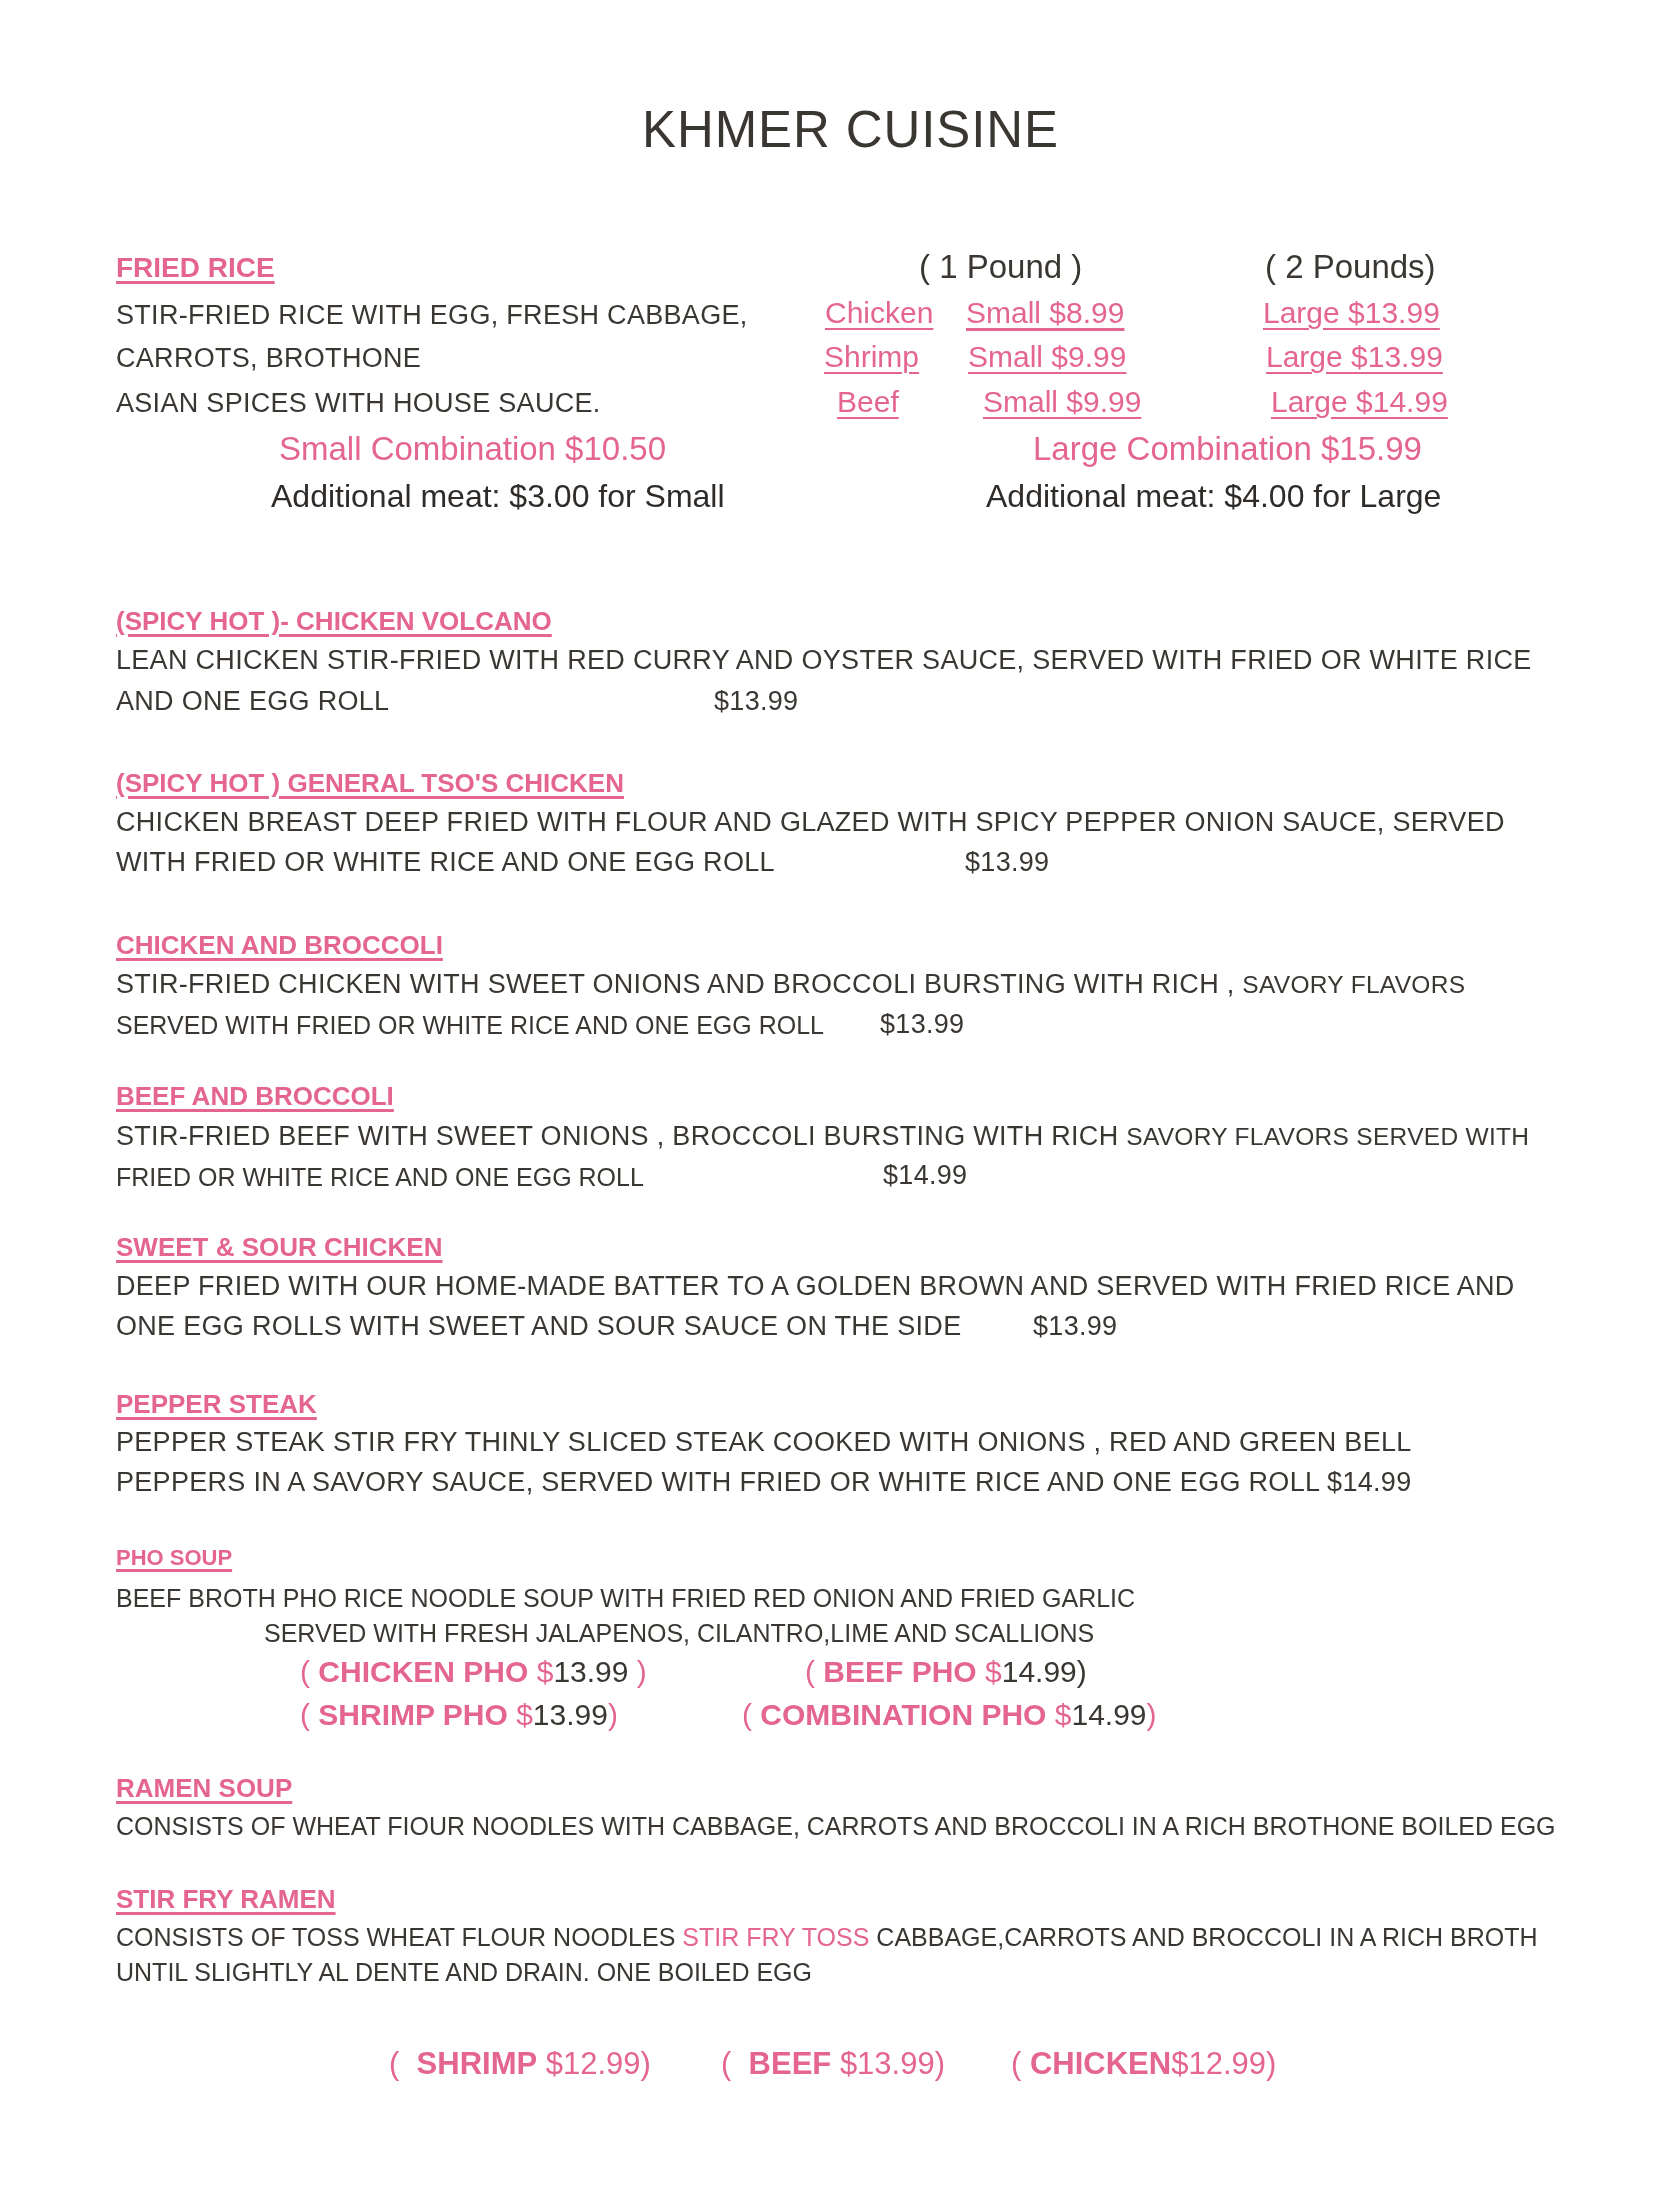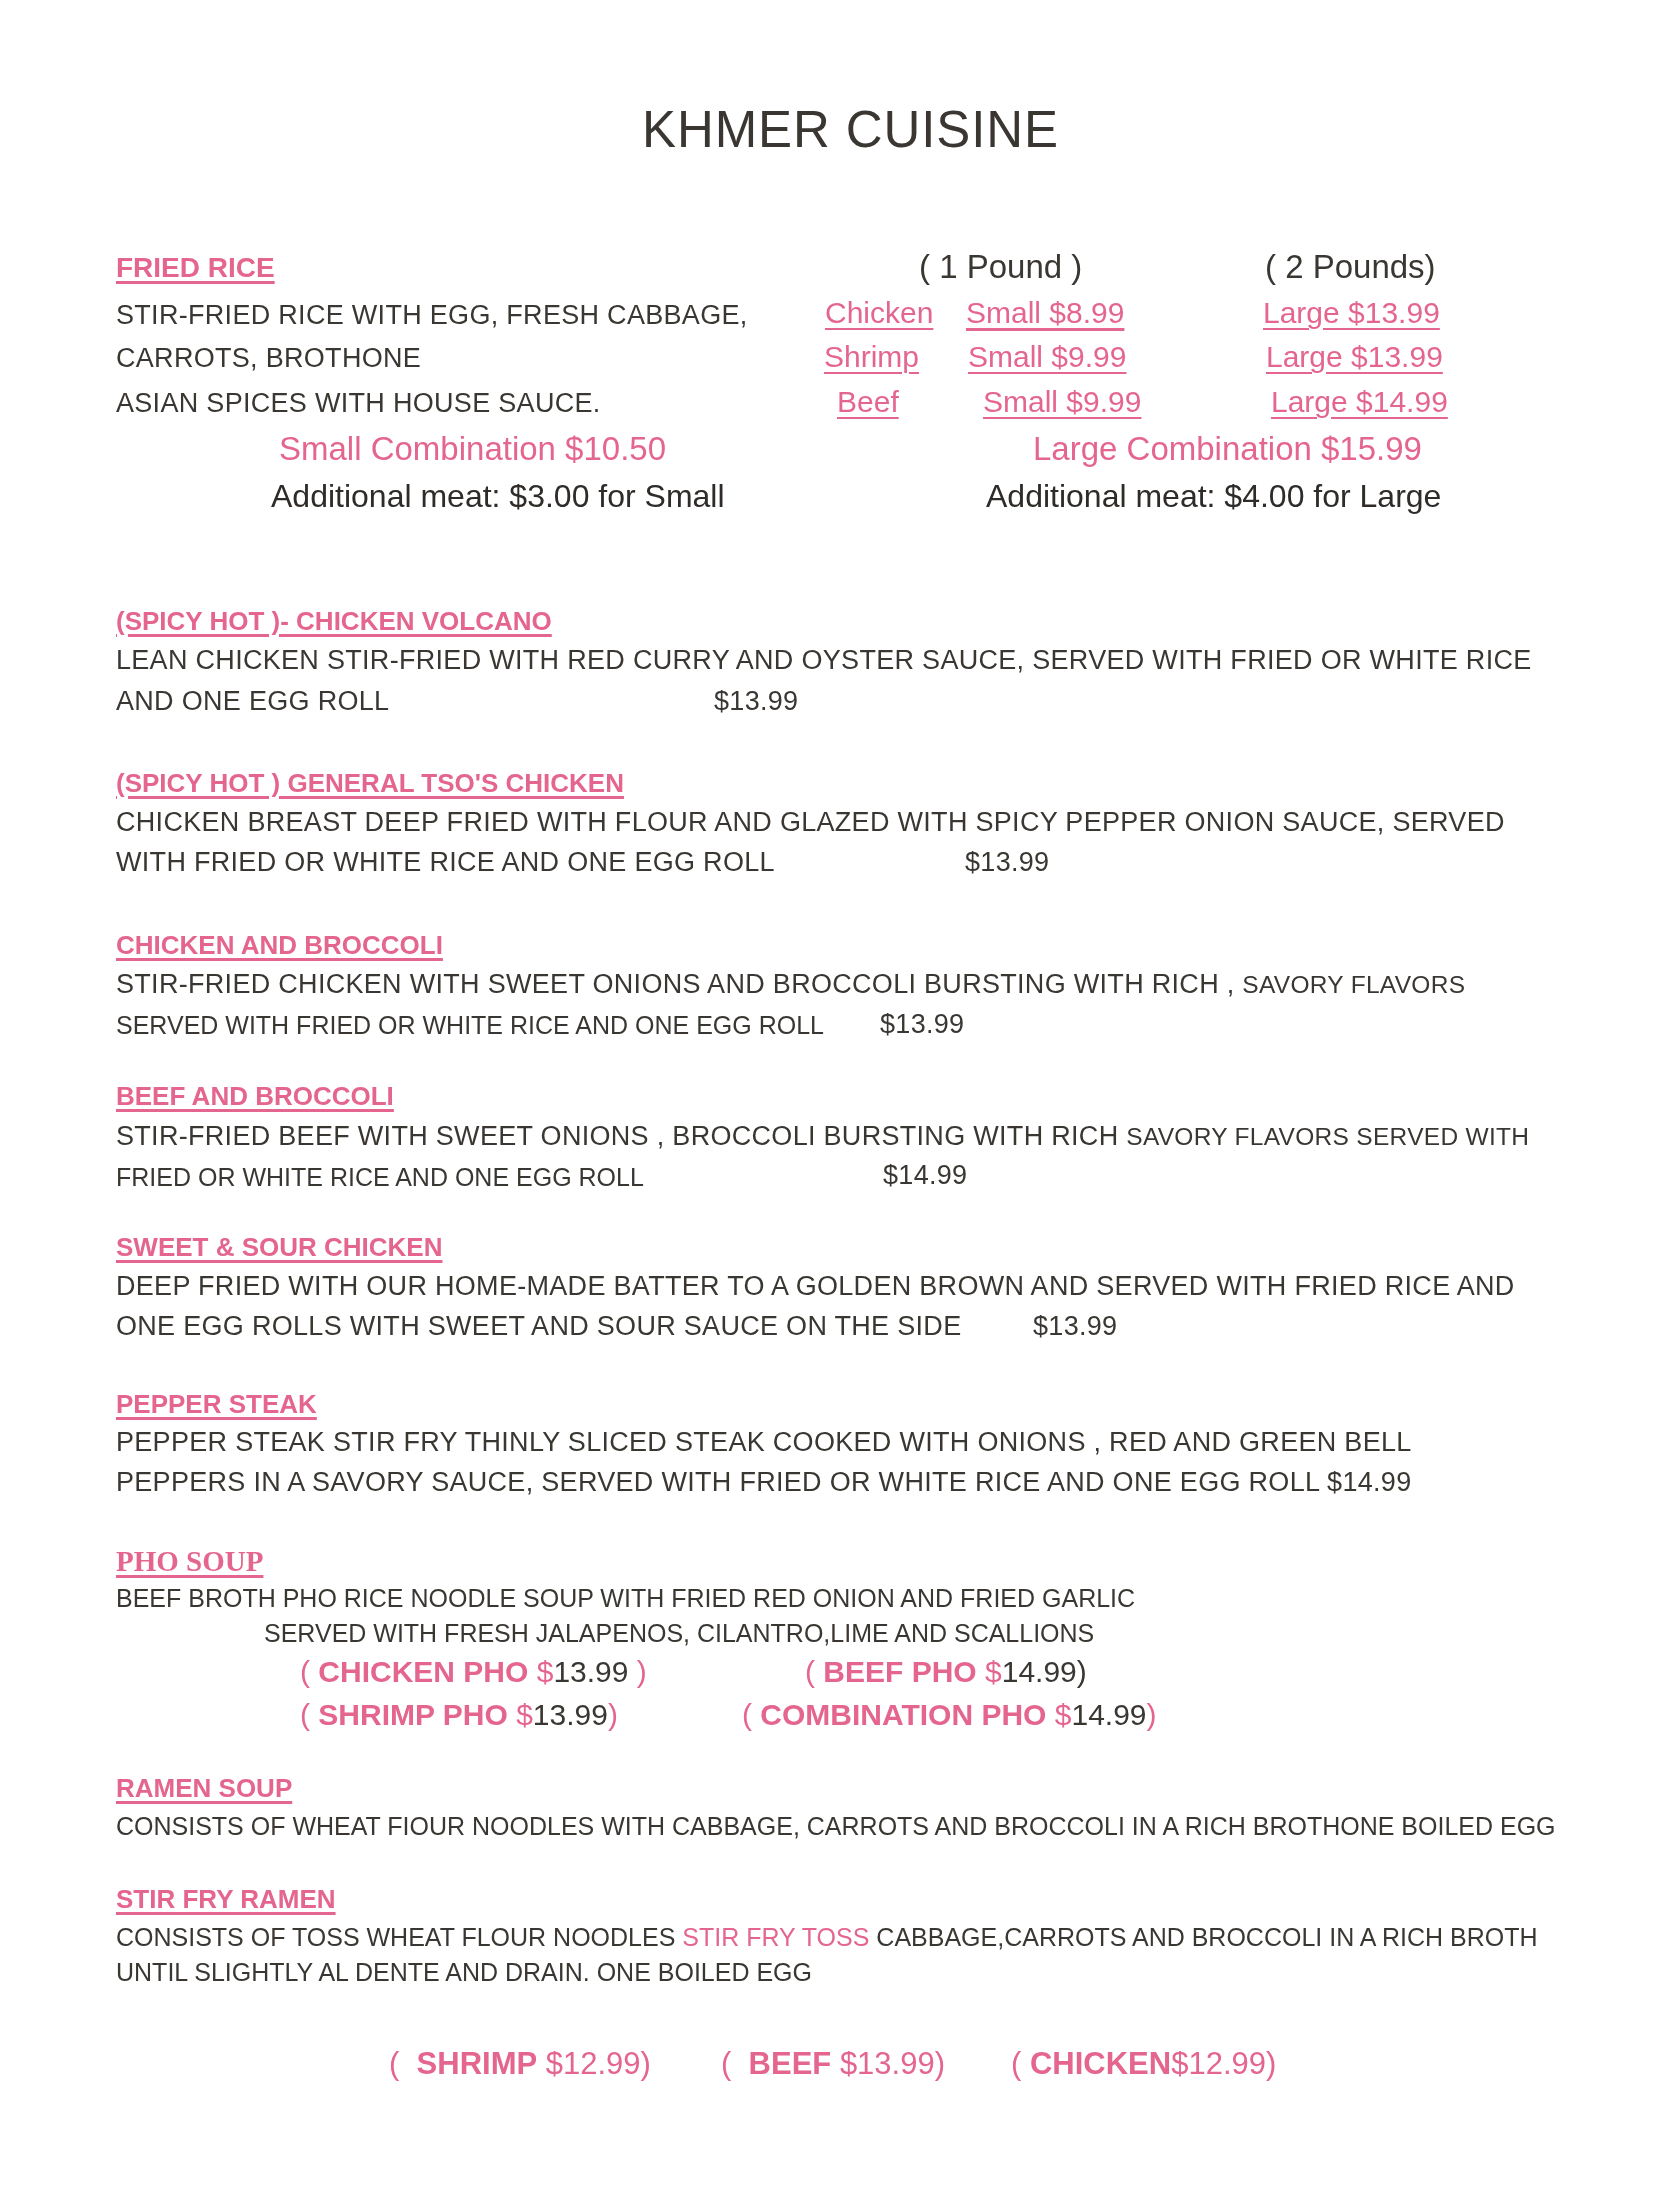--- a/index.html
+++ b/index.html
@@ -73,21 +73,21 @@
 
 <div class="abs sec" style="left:116px;top:1232px;font-size:26px;">SWEET &amp; SOUR CHICKEN</div>
 <div class="abs body" style="left:116px;top:1271px;">DEEP FRIED WITH OUR HOME-MADE BATTER TO A GOLDEN BROWN AND SERVED WITH FRIED RICE AND</div>
 <div class="abs body" style="left:116px;top:1311px;">ONE EGG ROLLS WITH SWEET AND SOUR SAUCE ON THE SIDE</div>
 <div class="abs body" style="left:1033px;top:1311px;">$13.99</div>
 
 <div class="abs sec" style="left:116px;top:1389px;font-size:26px;">PEPPER STEAK</div>
 <div class="abs body" style="left:116px;top:1427px;">PEPPER STEAK STIR FRY THINLY SLICED STEAK COOKED WITH ONIONS , RED AND GREEN BELL</div>
 <div class="abs body" style="left:116px;top:1467px;">PEPPERS IN A SAVORY SAUCE,  SERVED WITH FRIED OR WHITE RICE AND ONE EGG ROLL $14.99</div>
 
-<div class="abs sec" style="left:116px;top:1545px;font-size:29px;font-family:Liberation Serif, serif;">PHO SOUP</div>
+<div class="abs sec" style="left:116px;top:1545px;font-size:22px;">PHO SOUP</div>
 <div class="abs body-sm" style="left:116px;top:1584px;">BEEF BROTH  PHO RICE NOODLE SOUP WITH FRIED RED ONION AND FRIED GARLIC</div>
 <div class="abs body-sm" style="left:264px;top:1619px;">SERVED  WITH FRESH JALAPENOS, CILANTRO,LIME AND SCALLIONS</div>
 
 <div class="abs pho" style="left:300px;top:1655px;"><span class="p">( </span><b>CHICKEN PHO</b><span class="p"> $</span><span class="n">13.99</span><span class="p"> )</span></div>
 <div class="abs pho" style="left:805px;top:1655px;"><span class="p">( </span><b>BEEF PHO</b><span class="p"> $</span><span class="n">14.99</span><span class="n">)</span></div>
 <div class="abs pho" style="left:300px;top:1698px;"><span class="p">( </span><b>SHRIMP PHO</b><span class="p"> $</span><span class="n">13.99</span><span class="p">)</span></div>
 <div class="abs pho" style="left:742px;top:1698px;"><span class="p">( </span><b>COMBINATION PHO</b><span class="p"> $</span><span class="n">14.99</span><span class="p">)</span></div>
 
 <div class="abs sec" style="left:116px;top:1773px;font-size:26px;">RAMEN SOUP</div>
 <div class="abs body-sm" style="left:116px;top:1812px;">CONSISTS OF WHEAT FIOUR NOODLES WITH CABBAGE, CARROTS AND BROCCOLI IN A RICH  BROTHONE  BOILED EGG</div>

